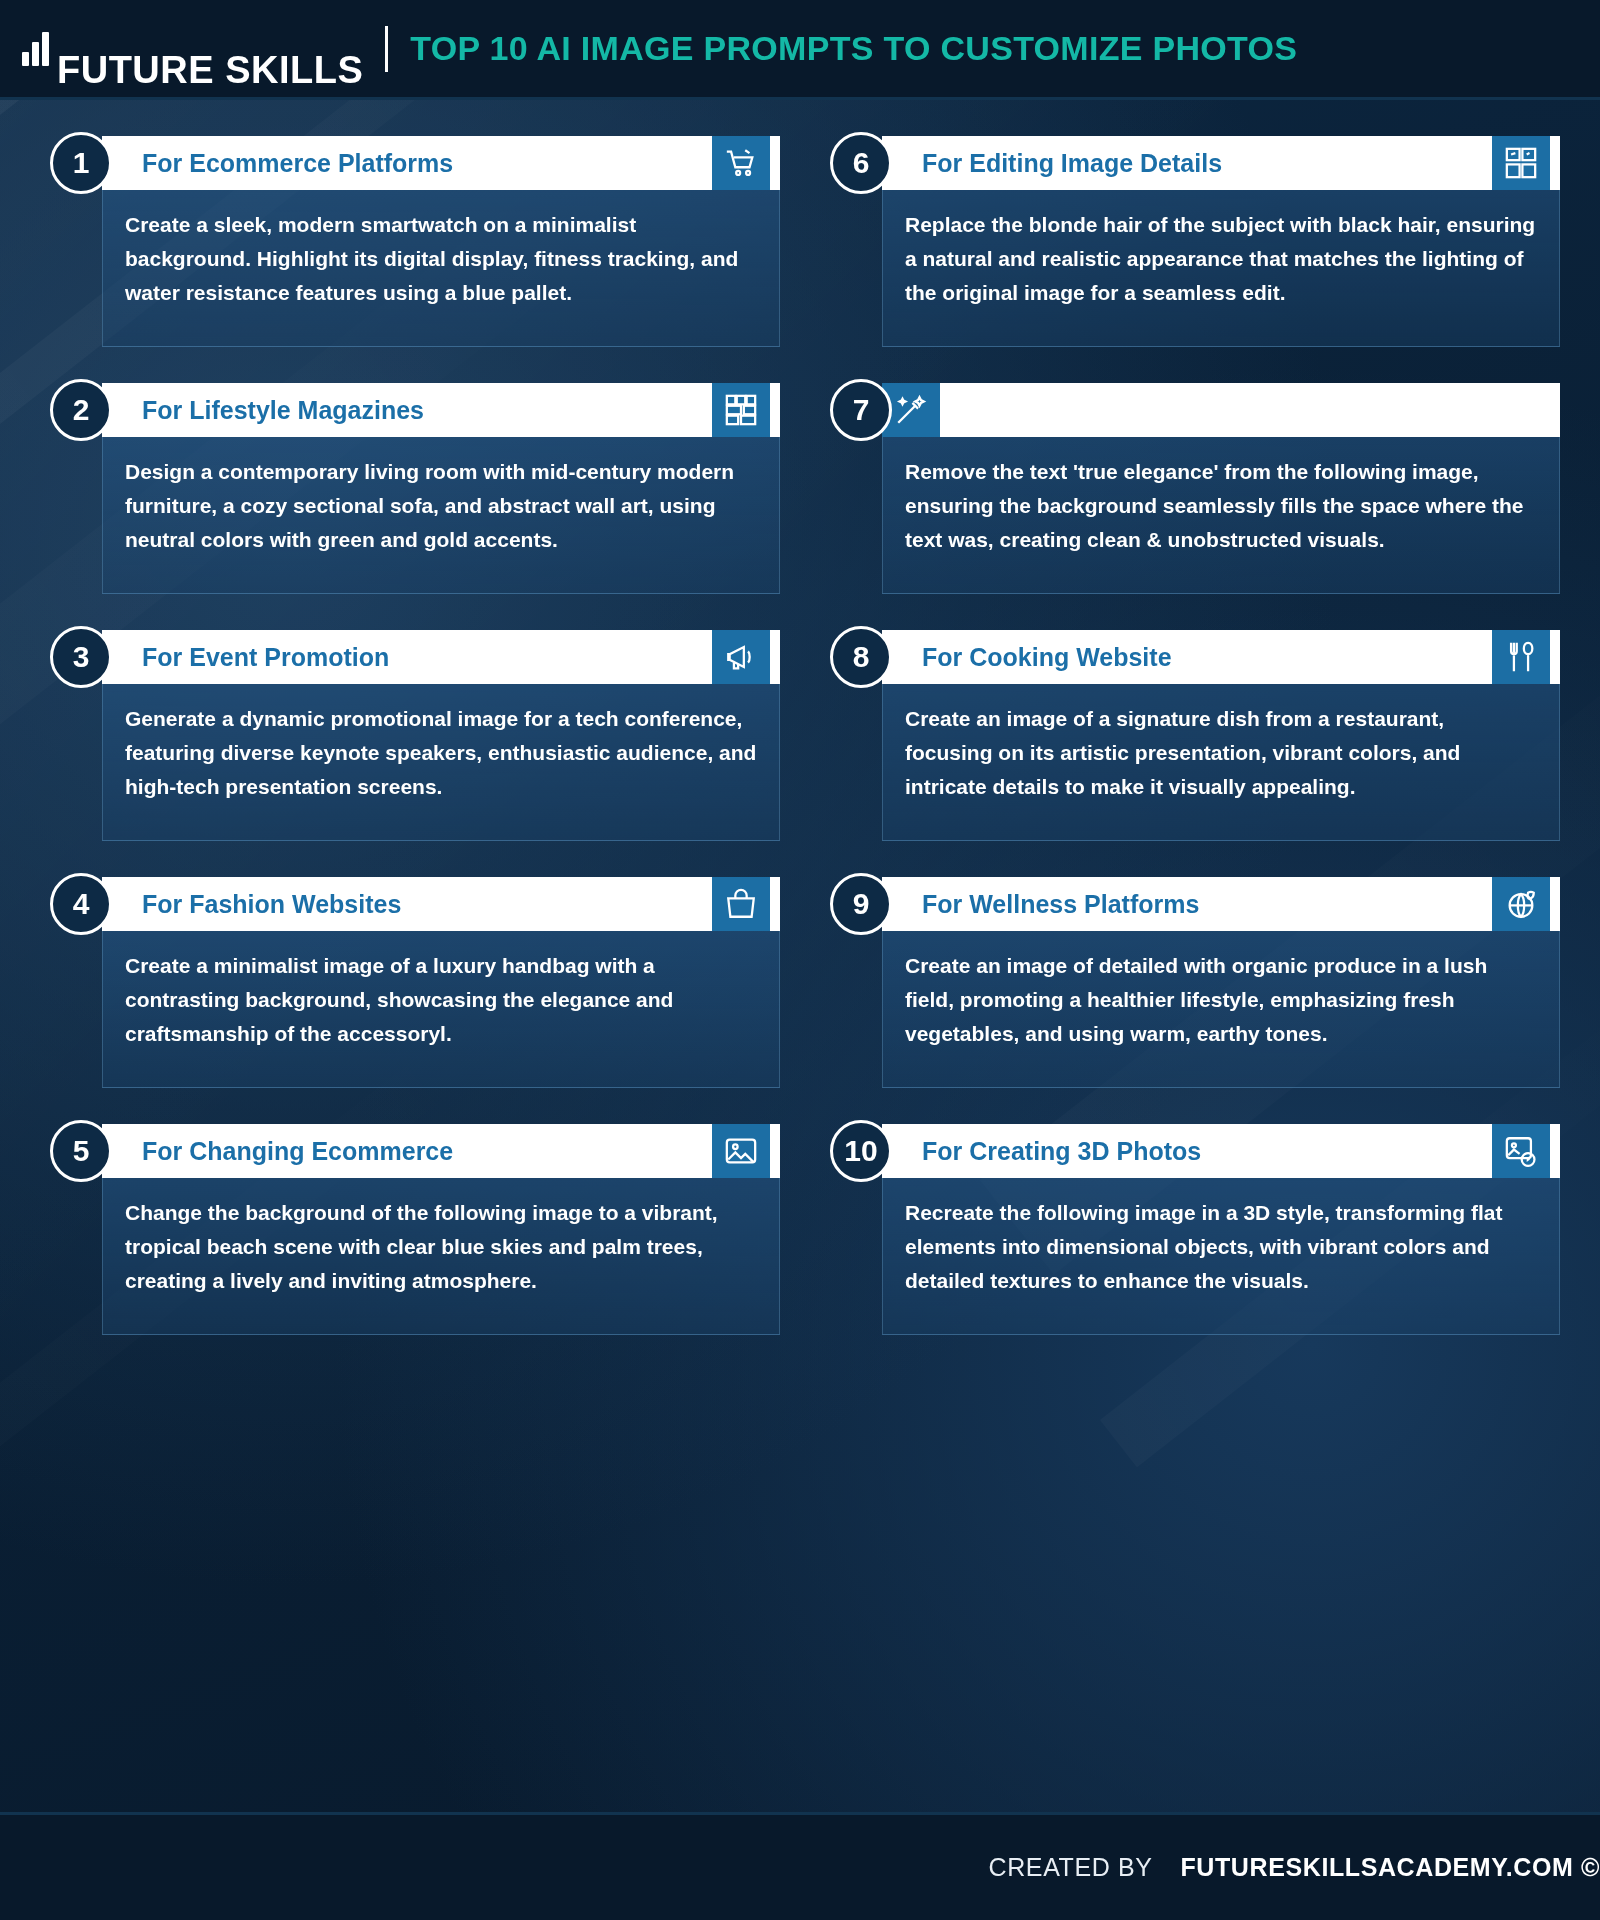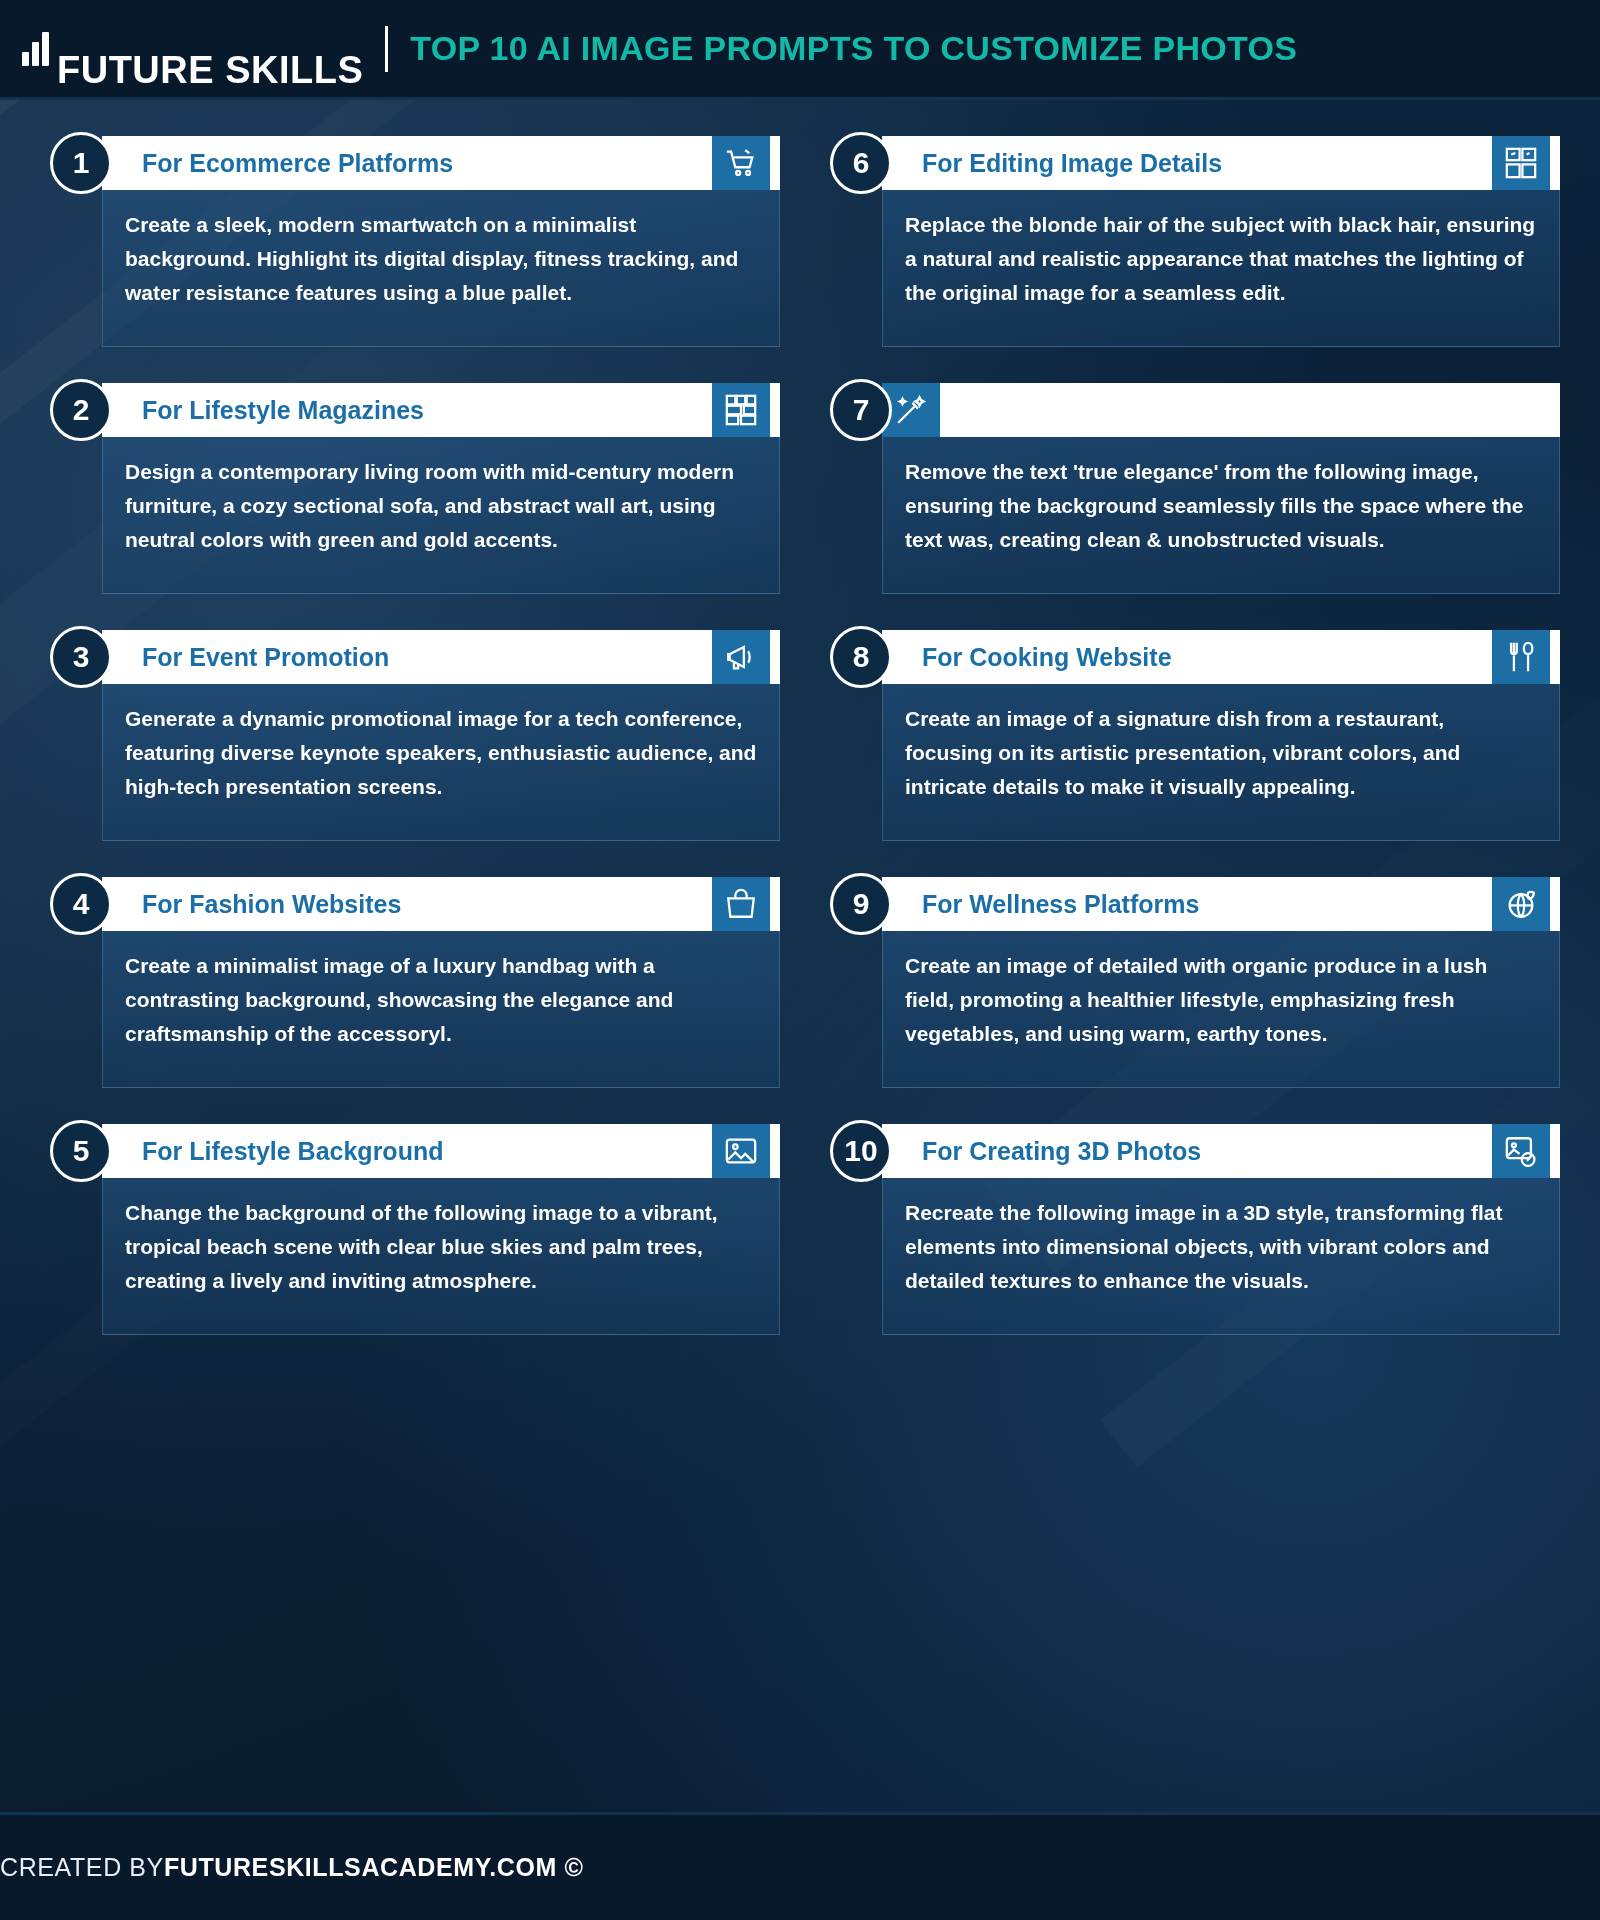--- a/index.html
+++ b/index.html
@@ -156,22 +156,22 @@
 
   
   .footer {
     position: absolute;
     left: 0; right: 0; bottom: 0;
     height: 108px;
     background: #08192b;
     border-top: 3px solid #11334f;
     display: flex;
     align-items: center;
-    justify-content: flex-start;
-    gap: 0;
+    justify-content: flex-end;
+    gap: 28px;
   }
   .footer .f-pre { color: #e8eef4; font-size: 25px; letter-spacing: .6px; }
   .footer .f-strong { color: #ffffff; font-size: 25px; font-weight: bold; letter-spacing: .6px; }
 </style>
 </head>
 <body>
 
 <div class="page">
 
   <div class="streaks">
@@ -320,21 +320,21 @@
               <path d="M17 4c2-1 4 0 4 0s0 3-2 4-3-1-2-4z"></path>
             </svg>
         </div>
       </div>
       <div class="card-body">Create an image of detailed with organic produce in a lush field, promoting a healthier lifestyle, emphasizing fresh vegetables, and using warm, earthy tones.</div>
     </div>
 
     <div class="card">
       <div class="card-head">
         <div class="num-badge">5</div>
-        <div class="card-title">For Lifestyle Background</div>
+        <div class="card-title">For Changing Ecommerce</div>
         <div class="icon-box">
           <svg viewBox="0 0 24 24">
               <rect x="2" y="4" width="20" height="16" rx="2"></rect>
               <circle cx="8" cy="9" r="1.6"></circle>
               <path d="M3 18l5-5 4 4 3-3 6 6"></path>
             </svg>
         </div>
       </div>
       <div class="card-body">Change the background of the following image to a vibrant, tropical beach scene with clear blue skies and palm trees, creating a lively and inviting atmosphere.</div>
     </div>

